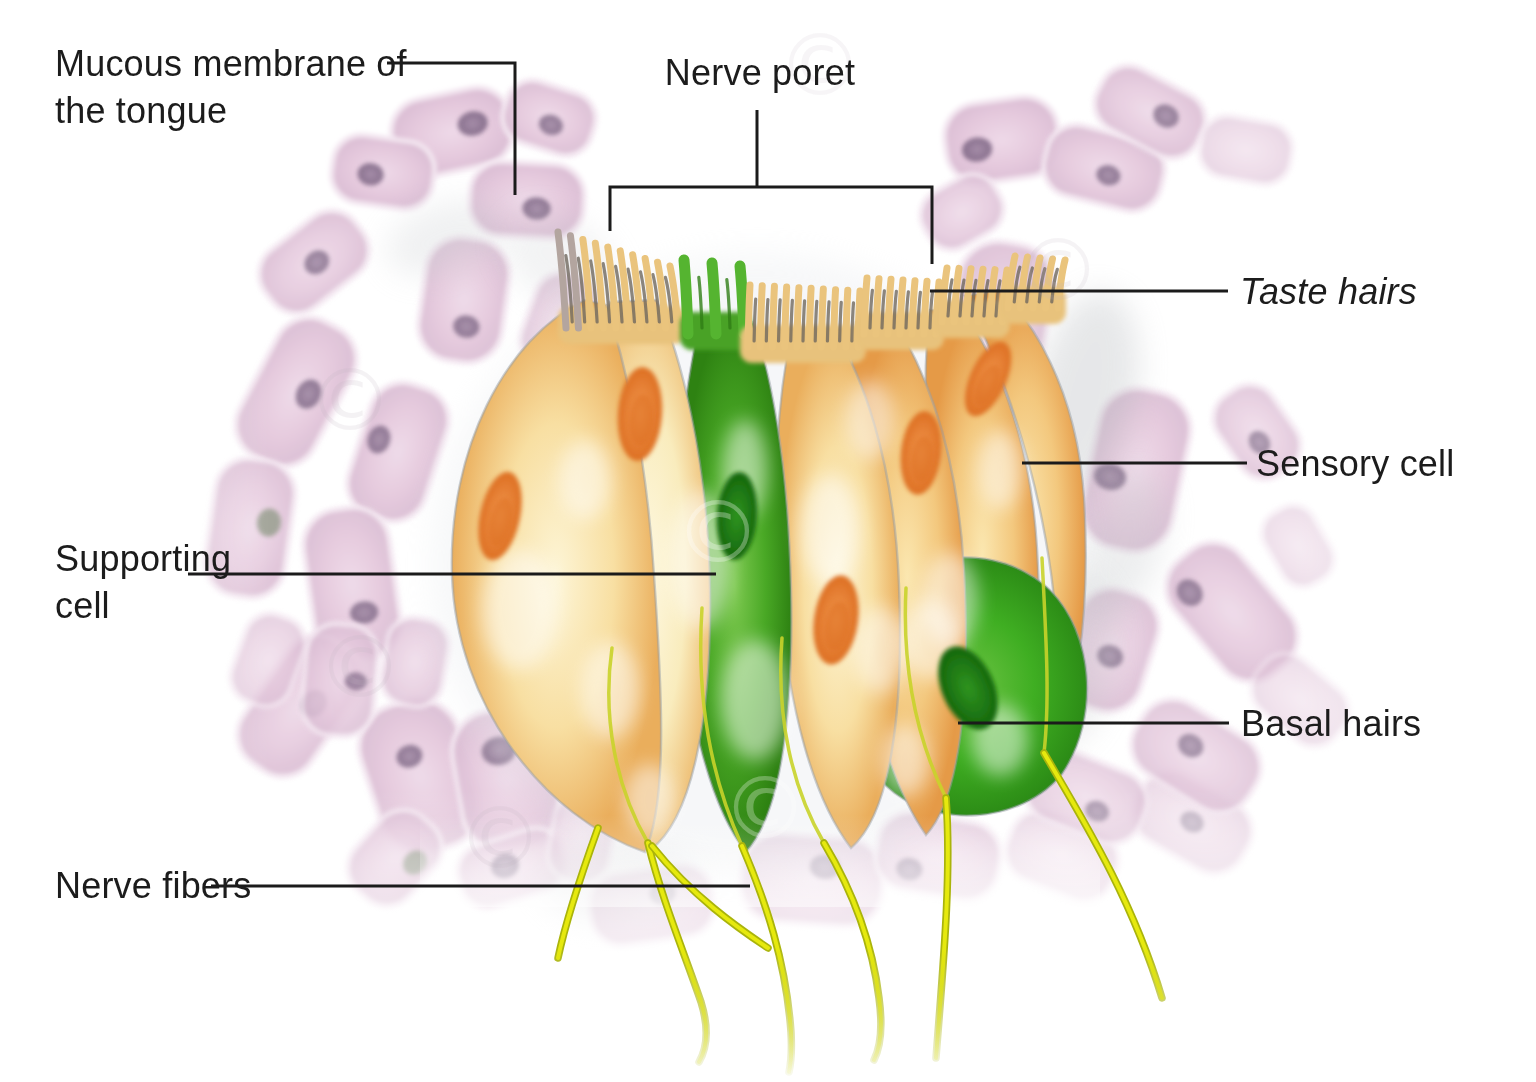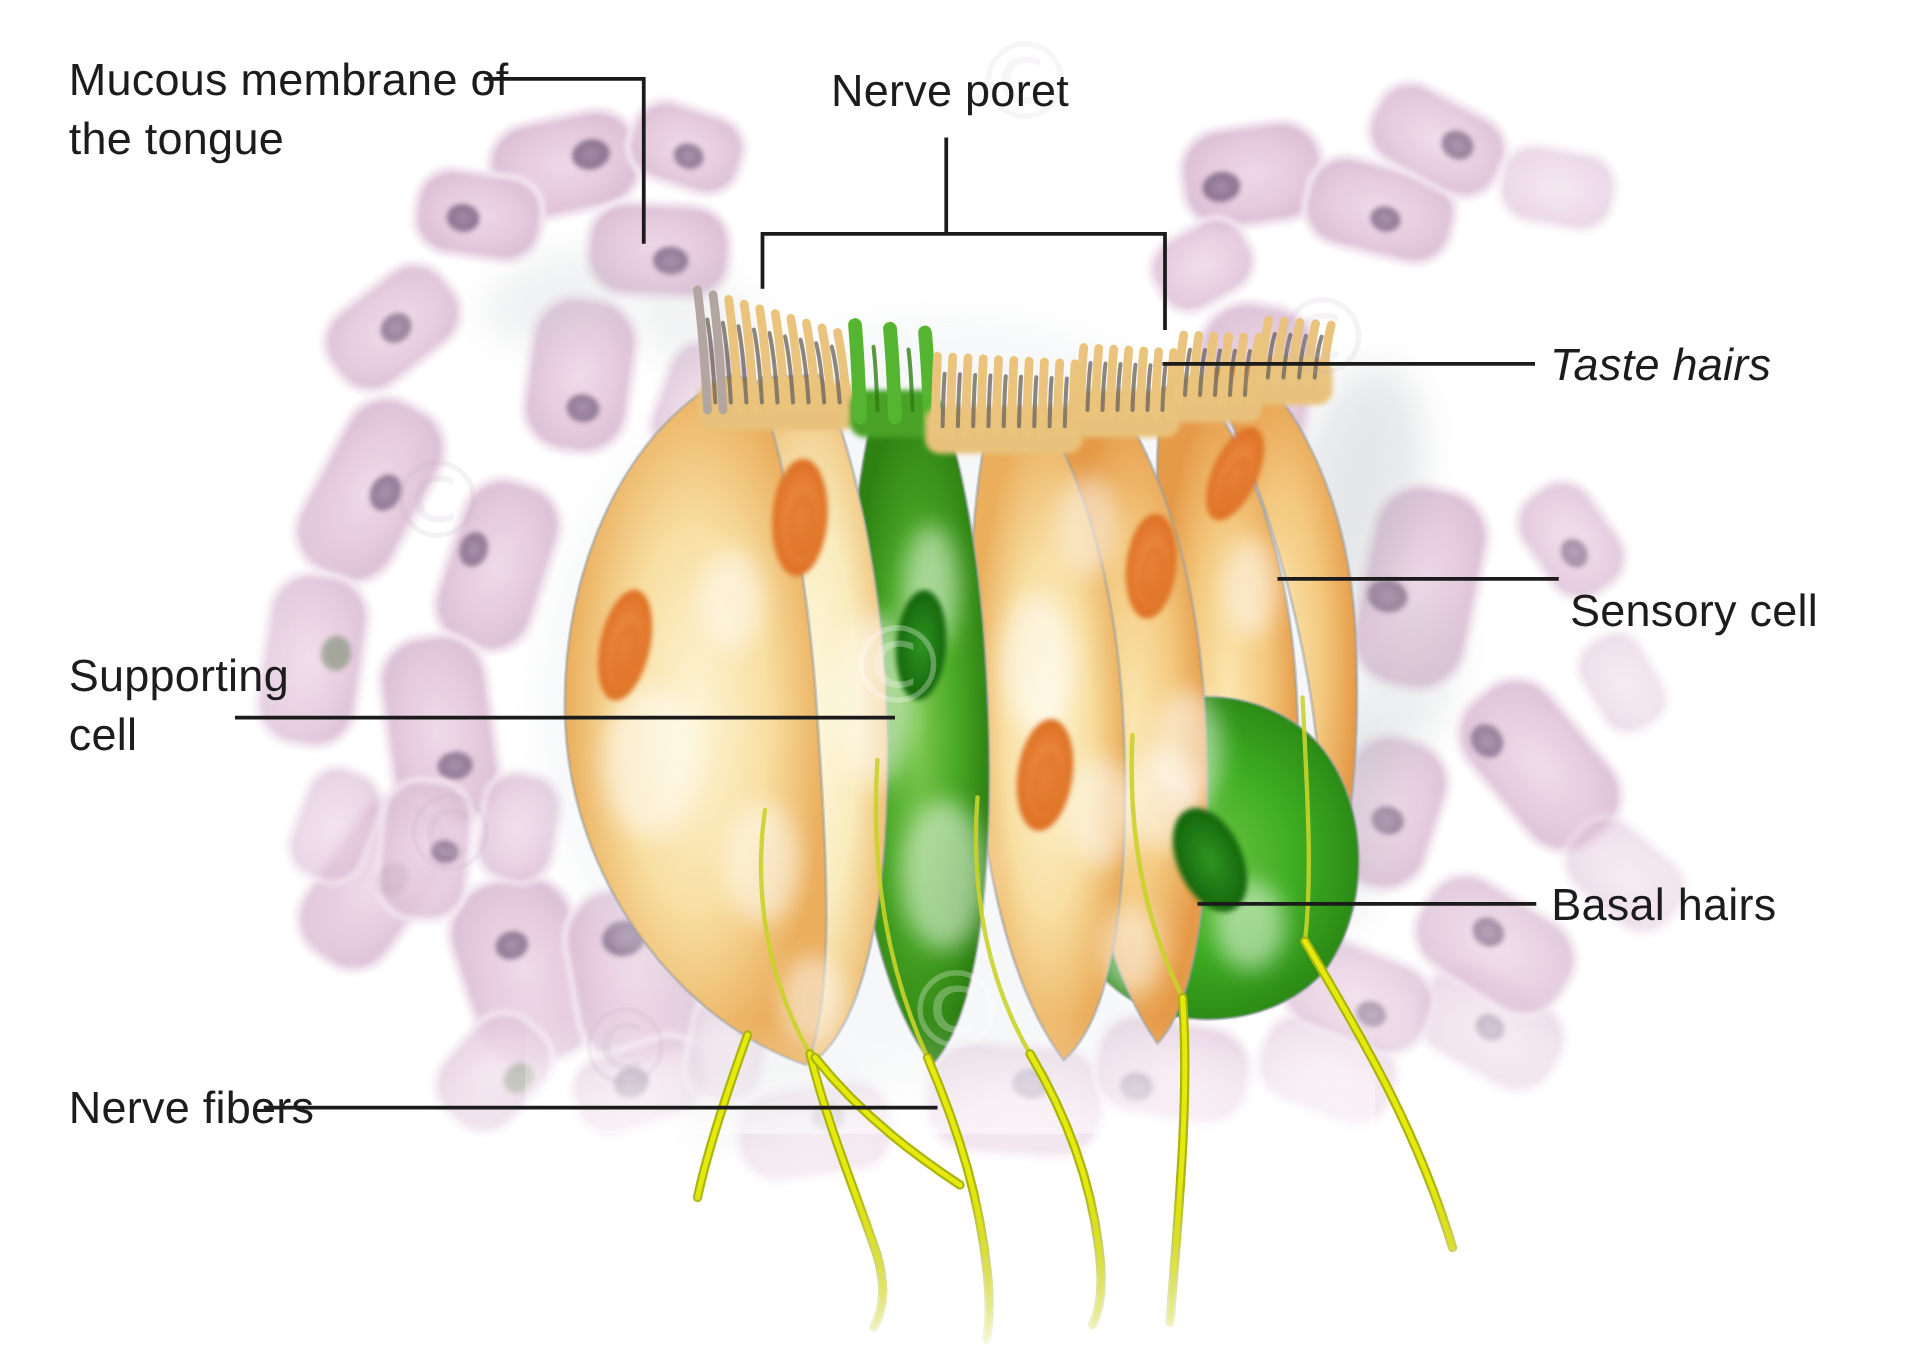--- a/index.html
+++ b/index.html
@@ -420,17 +420,17 @@
         <path d="M1022,463 L1247,463"></path>
         <path d="M188,574 L716,574"></path>
         <path d="M958,723 L1229,723"></path>
         <path d="M211,886 L750,886"></path>
       </g>
     </svg>
 
   <div class="label" id="lbl-mucous" style="left:55px;top:40px;width:352px;">Mucous membrane of the tongue</div>
   <div class="label center" id="lbl-pore" style="left:640px;top:49px;width:240px;">Nerve poret</div>
   <div class="label" id="lbl-hairs" style="left:1240px;top:268px;font-style:italic;">Taste hairs</div>
-  <div class="label" id="lbl-sensory" style="left:1256px;top:440px;margin-top:25px;">Sensory cell</div>
-  <div class="label" id="lbl-support" style="left:55px;top:517px;width:232px;">Supporting cell</div>
+  <div class="label" id="lbl-sensory" style="left:1256px;top:440px;">Sensory cell</div>
+  <div class="label" id="lbl-support" style="left:55px;top:535px;width:232px;">Supporting cell</div>
   <div class="label" id="lbl-basal" style="left:1241px;top:700px;">Basal hairs</div>
   <div class="label" id="lbl-nerve" style="left:55px;top:862px;">Nerve fibers</div>
 </div>
 
 </body></html>

